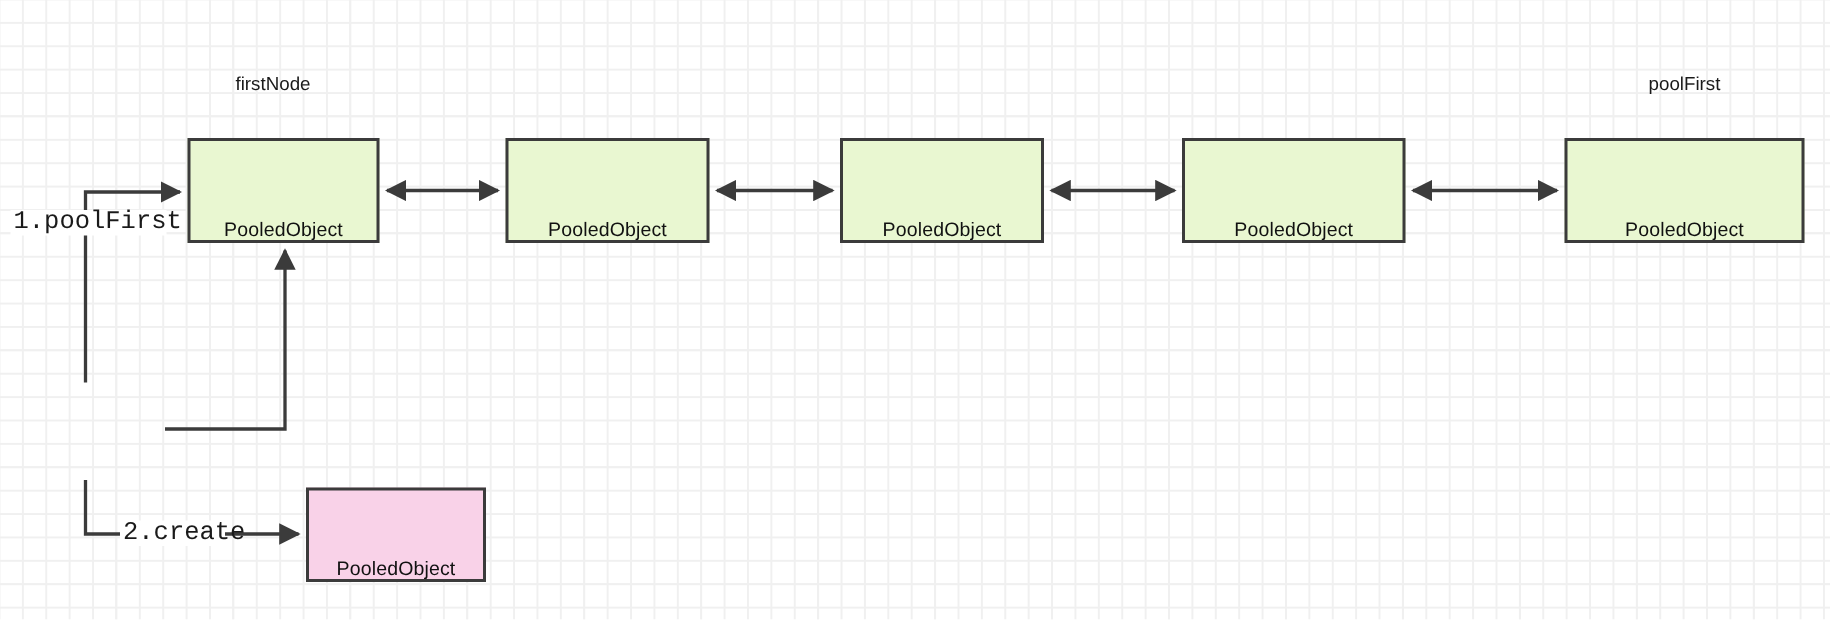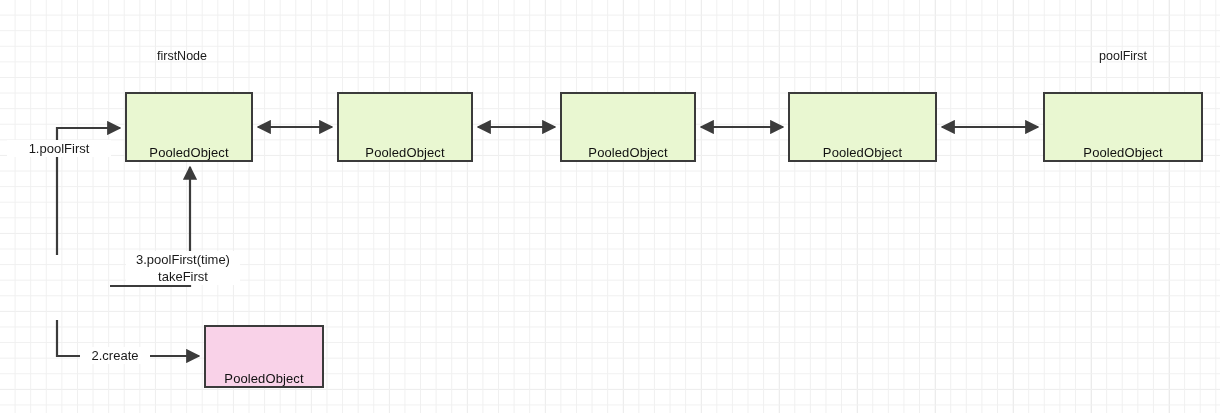--- a/index.html
+++ b/index.html
@@ -51,27 +51,28 @@
   .caption {
     position: absolute;
     font-size: 12.5px;
     color: #1a1a1a;
     white-space: pre;
     text-align: center;
     line-height: 17px;
   }
   .edge-label {
     position: absolute;
-    font-size: 13px;
+    font-size: 17px;
     color: #1a1a1a;
     white-space: pre;
     text-align: center;
     line-height: 17px;
     background: #ffffff;
     padding: 0 2px;
+    font-family: Liberation Mono, monospace;
   }
 </style>
 </head>
 <body>
 
 <div id="canvas">
 
   <svg id="edges" viewBox="0 0 1220 413" width="1220" height="413" xmlns="http://www.w3.org/2000/svg">
     <defs>
       <marker id="arrowEnd" viewBox="0 0 10 10" refX="9" refY="5" markerWidth="6.5" markerHeight="6.5" orient="auto-start-reverse">
@@ -116,18 +117,16 @@
     <span>PooledObject</span>
   </div>
 
 
   <div class="node pink" style="left:204px; top:325px; width:120px; height:63px;">
     <span>PooledObject</span>
   </div>
 
   <div class="edge-label" style="left:7px; top:140px; width:100px;">1.poolFirst</div>
 
-  <div class="edge-label" style="left:126px; top:251px; width:110px;">3.poolFirst(time)
-takeFirst</div>
 
   <div class="edge-label" style="left:80px; top:347px; width:66px;">2.create</div>
 
 </div>
 
 </body></html>

